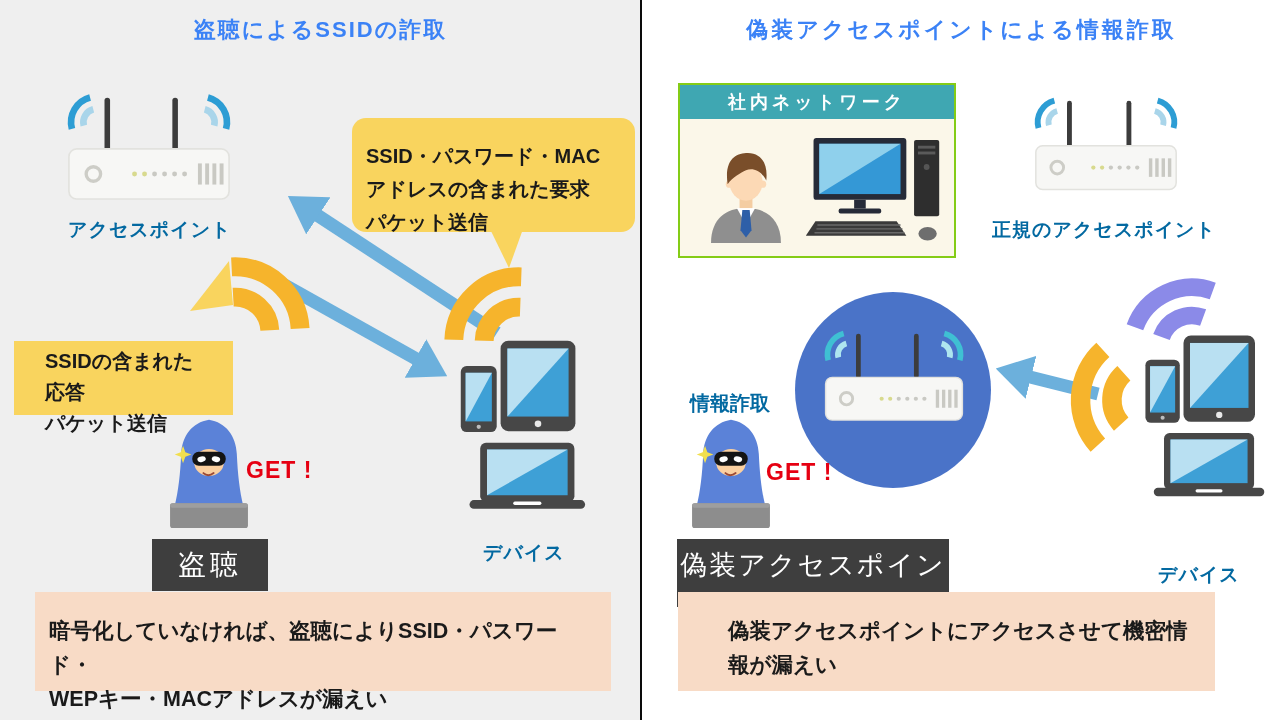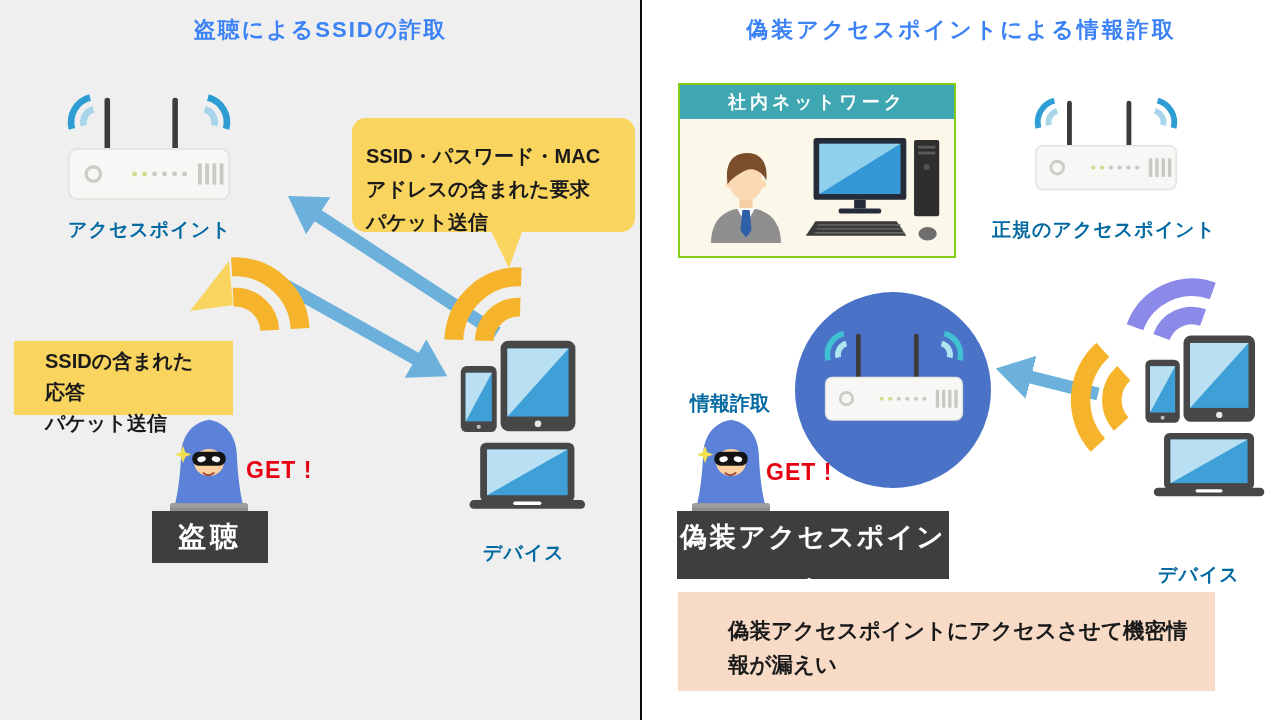--- a/index.html
+++ b/index.html
@@ -11,21 +11,21 @@
   .panel-bg-right{left:643px;top:0;width:637px;height:720px;background:#ffffff;}
   .divider{left:640px;top:0;width:2px;height:720px;background:#0a0a0a;}
   .panel-title{top:15px;font-size:22px;font-weight:700;color:#3b82f6;text-align:center;letter-spacing:2px;}
   .pt-left{left:0;width:641px;}
   .pt-right{left:643px;width:637px;letter-spacing:3px;}
   .label{font-weight:700;color:#0369a1;}
   .callout{background:#f9d45e;border-radius:14px;font-weight:700;color:#1a1a1a;font-size:20px;box-sizing:border-box;}
   .callout1{left:352px;top:118px;width:283px;height:114px;padding:22px 14px;line-height:33px;}
   .callout2{left:14px;top:305px;width:219px;height:74px;padding:5px 31px;line-height:31px;border-radius:0;margin-top:36px;}
   .get{color:#e60012;font-weight:700;font-size:23px;letter-spacing:1px;}
-  .darkbox{background:#3e3e3e;color:#ffffff;font-weight:700;text-align:center;}
+  .darkbox{background:#3e3e3e;color:#ffffff;font-weight:400;text-align:center;margin-top:28px;}
   .db-left{left:152px;top:511px;width:116px;height:52px;font-size:28px;line-height:52px;letter-spacing:4px;}
   .db-right{left:677px;top:511px;width:272px;height:68px;font-size:27px;line-height:52px;letter-spacing:2px;}
   .summary{background:#f8dbc6;box-sizing:border-box;font-weight:700;font-size:21.5px;line-height:34px;color:#1a1a1a;}
   .sum-left{left:35px;top:592px;width:576px;height:99px;padding:22px 12px 0 14px;}
   .sum-right{left:678px;top:592px;width:537px;height:99px;padding:22px 27px 0 50px;}
   .netbox{left:678px;top:83px;width:278px;height:175px;border:2px solid #84cc16;background:#fbf7e9;box-sizing:border-box;}
   .netbox-header{position:absolute;left:0;top:0;width:100%;height:34px;background:#3fa7b2;color:#ffffff;font-weight:700;font-size:18px;line-height:34px;text-align:center;letter-spacing:4px;}
   .circle{left:795px;top:292px;width:196px;height:196px;border-radius:50%;background:#4a73c8;}
   .waves-blue{--wo:#2d9dd4;--wi:#a9d5ea;}
   .waves-teal{--wo:#3fc0d3;--wi:#aee6ef;}
@@ -198,17 +198,19 @@
   <div class="abs get" style="left:766px;top:459px">GET !</div>
 
   <div class="abs label" style="left:690px;top:390px;font-size:20px">情報詐取</div>
 
   <div class="abs darkbox db-left">盗聴</div>
   <div class="abs darkbox db-right">偽装アクセスポイント</div>
 
   <div class="abs label" style="left:483px;top:540px;font-size:19px;letter-spacing:1px">デバイス</div>
   <div class="abs label" style="left:1158px;top:562px;font-size:19px;letter-spacing:1px">デバイス</div>
 
+  <div class="abs summary sum-left pre">暗号化していなければ、盗聴によりSSID・パスワード・
+WEPキー・MACアドレスが漏えい</div>
   <div class="abs summary sum-right pre">偽装アクセスポイントにアクセスさせて機密情
 報が漏えい</div>
 
   <div class="abs divider"></div>
 </div>
 
 </body></html>

